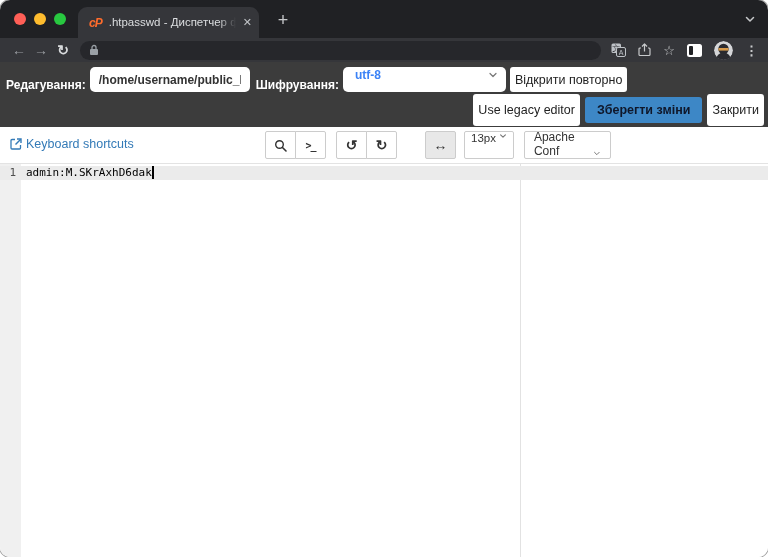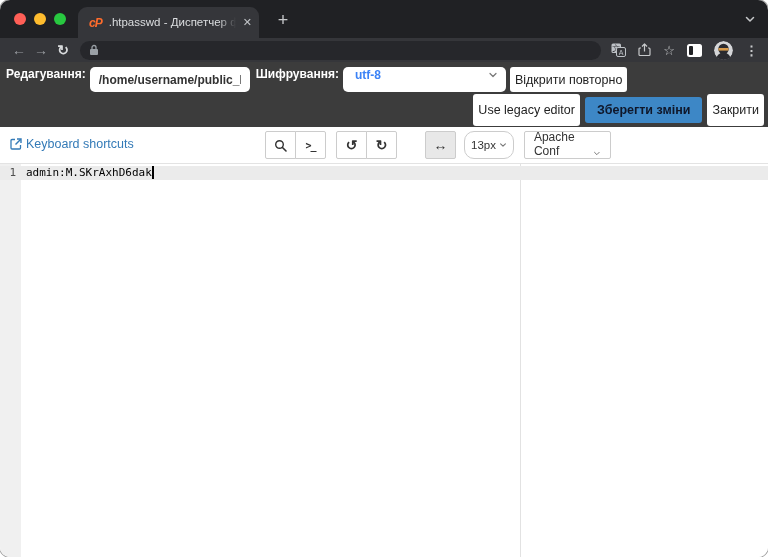--- a/index.html
+++ b/index.html
@@ -55,21 +55,21 @@
   }
   .right-icons { display:flex; align-items:center; gap:12px; }
   .star { color:#c8cacc; font-size:13px; line-height:13px; }
   .side-panel { width:15px; height:13px; background:#ffffff; border-radius:2.5px; position:relative; }
   .side-panel::before { content:""; position:absolute; left:2px; top:2px; bottom:2px; width:4px; background:#202124; border-radius:1px; }
   .avatar { width:19px; height:19px; border-radius:50%; overflow:hidden; }
   .menu-dots { color:#c8cacc; font-size:13px; font-weight:bold; line-height:13px; }
 
   
   .cp-header { background:#3c3c3c; padding:5px 4px 4px 4px; flex:0 0 auto; }
-  .cp-row1 { display:flex; align-items:flex-start; gap:4px; height:25px; }
+  .cp-row1 { display:flex; align-items:flex-end; gap:4px; height:25px; }
   .cp-label { color:#ffffff; font-weight:bold; font-size:12px; white-space:nowrap; padding-left:2px; }
   .cp-path {
     width:160px; height:25px; border:none; border-radius:5px; background:#ffffff;
     font-family:"Liberation Sans",sans-serif; font-weight:bold; font-size:12px; color:#333;
     padding:0 9px; outline:none;
   }
   .cp-select {
     width:163px; height:25px; border-radius:5px; background:#ffffff;
     display:flex; align-items:center; justify-content:space-between;
     font-weight:bold; font-size:12px; color:#3b82f6; padding:0 8px 9px 12px;
@@ -98,22 +98,22 @@
     width:31px; height:28px; background:#ffffff; border:1px solid #cccccc; border-radius:2px;
     display:flex; align-items:center; justify-content:center;
     color:#333333; font-size:14px;
   }
   .tbtn.joined-right { border-radius:2px 0 0 2px; }
   .tbtn.joined-left  { border-radius:0 2px 2px 0; margin-left:-1px; }
   .tbtn.active { background:#e8e8e8; }
   .term-glyph { font-family:"DejaVu Sans Mono",monospace; font-size:10px; font-weight:bold; letter-spacing:-1px; }
   .undo-glyph { font-size:14px; font-weight:bold; }
   .sel-sm {
-    height:28px; border:1px solid #cccccc; border-radius:10px; background:#ffffff;
-    display:flex; align-items:center; gap:3px; padding:0 6px; font-size:11.5px; color:#333;
+    height:28px; border:1px solid #cccccc; border-radius:2px; background:#ffffff;
+    display:flex; align-items:flex-start; gap:3px; padding:0 6px; font-size:11.5px; color:#333;
   }
   .sel-lg {
     width:87px; height:28px; border:1px solid #cccccc; border-radius:2px; background:#ffffff;
     display:flex; align-items:flex-end; justify-content:space-between; padding:0 9px; font-size:12px; color:#333;
   }
   .gap28 { width:28px; } .gap8 { width:8px; } .gap10 { width:10px; }
 
   
   .editor { position:relative; flex:1; background:#ffffff; border-top:1px solid #e3e3e3; overflow:hidden; }
   .gutter { position:absolute; left:0; top:0; bottom:0; width:21px; background:#f0f0f0; }

